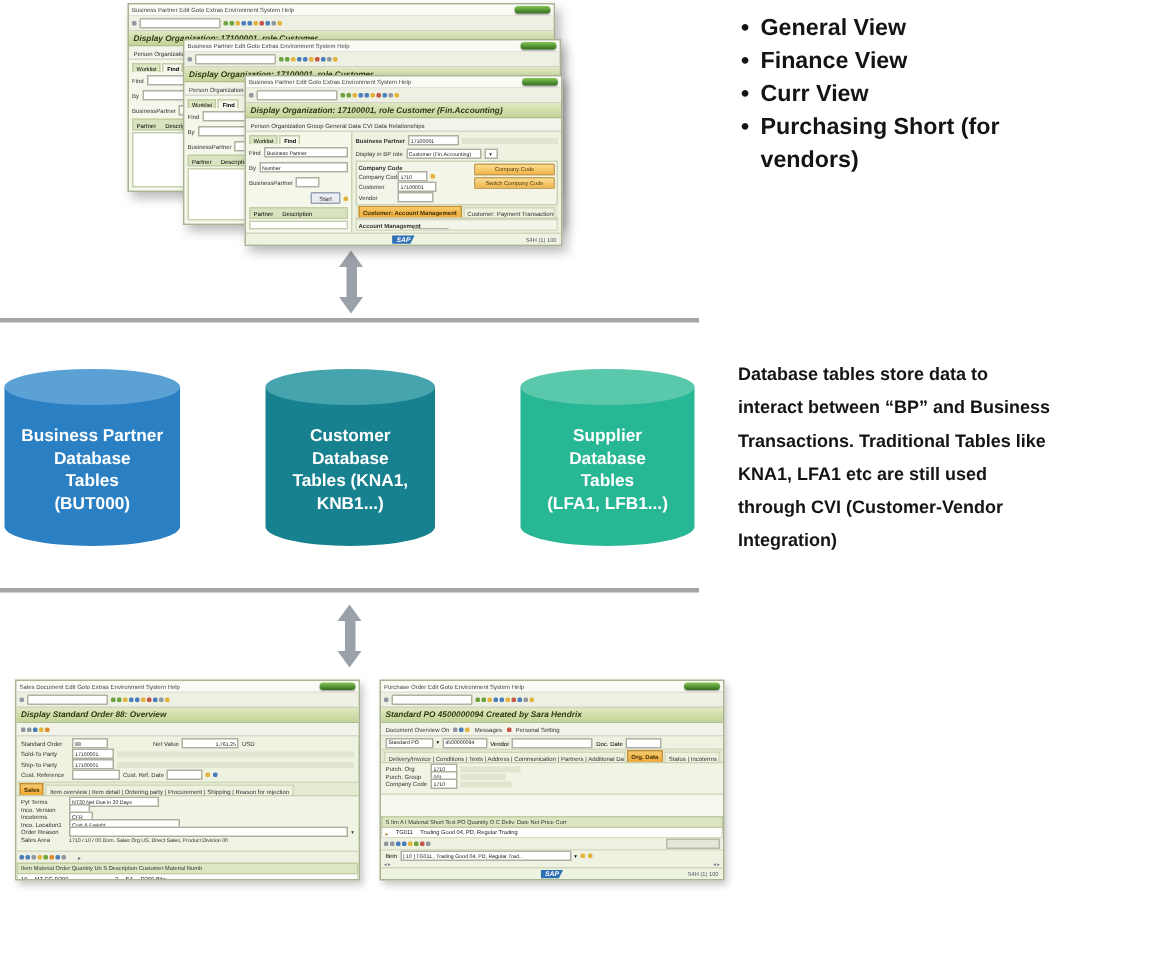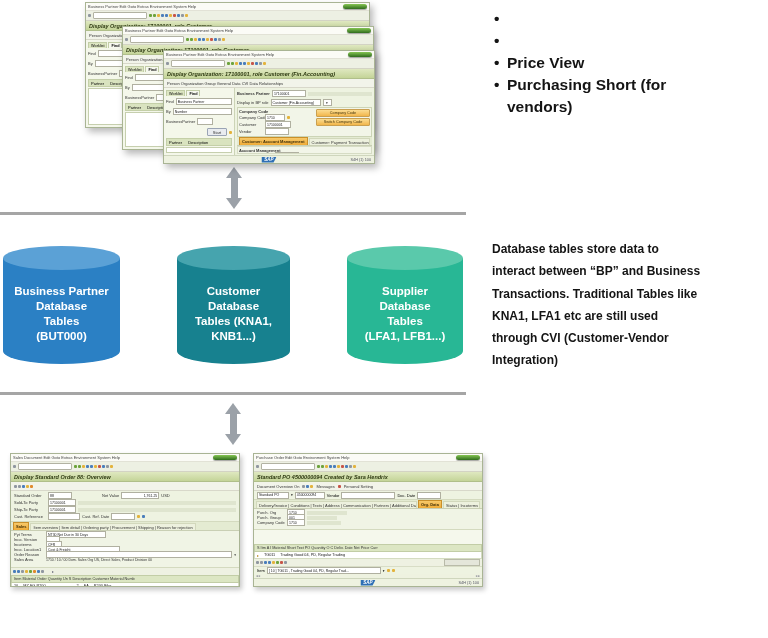--- a/index.html
+++ b/index.html
@@ -320,27 +320,29 @@
       <span class="saplogo">SAP</span>
       <span class="sysinfo">
           <span>S4H (1) 100</span>
         </span>
     </div>
   </div>
 
   <div class="note note1">
     <div class="bullet-row">
         <span class="bullet-dot">•</span>
+        <span>General View</span>
       </div>
     <div class="bullet-row">
         <span class="bullet-dot">•</span>
+        <span>Finance View</span>
       </div>
     <div class="bullet-row">
         <span class="bullet-dot">•</span>
-        <span>Price View</span>
+        <span>Curr View</span>
       </div>
     <div class="bullet-row">
         <span class="bullet-dot">•</span>
         <span style="max-width:195px">Purchasing Short (for vendors)</span>
       </div>
   </div>
 
   <div class="varrow" style="left:225px;top:167px">
     <div class="ah up"></div>
       <div class="abar"></div>

